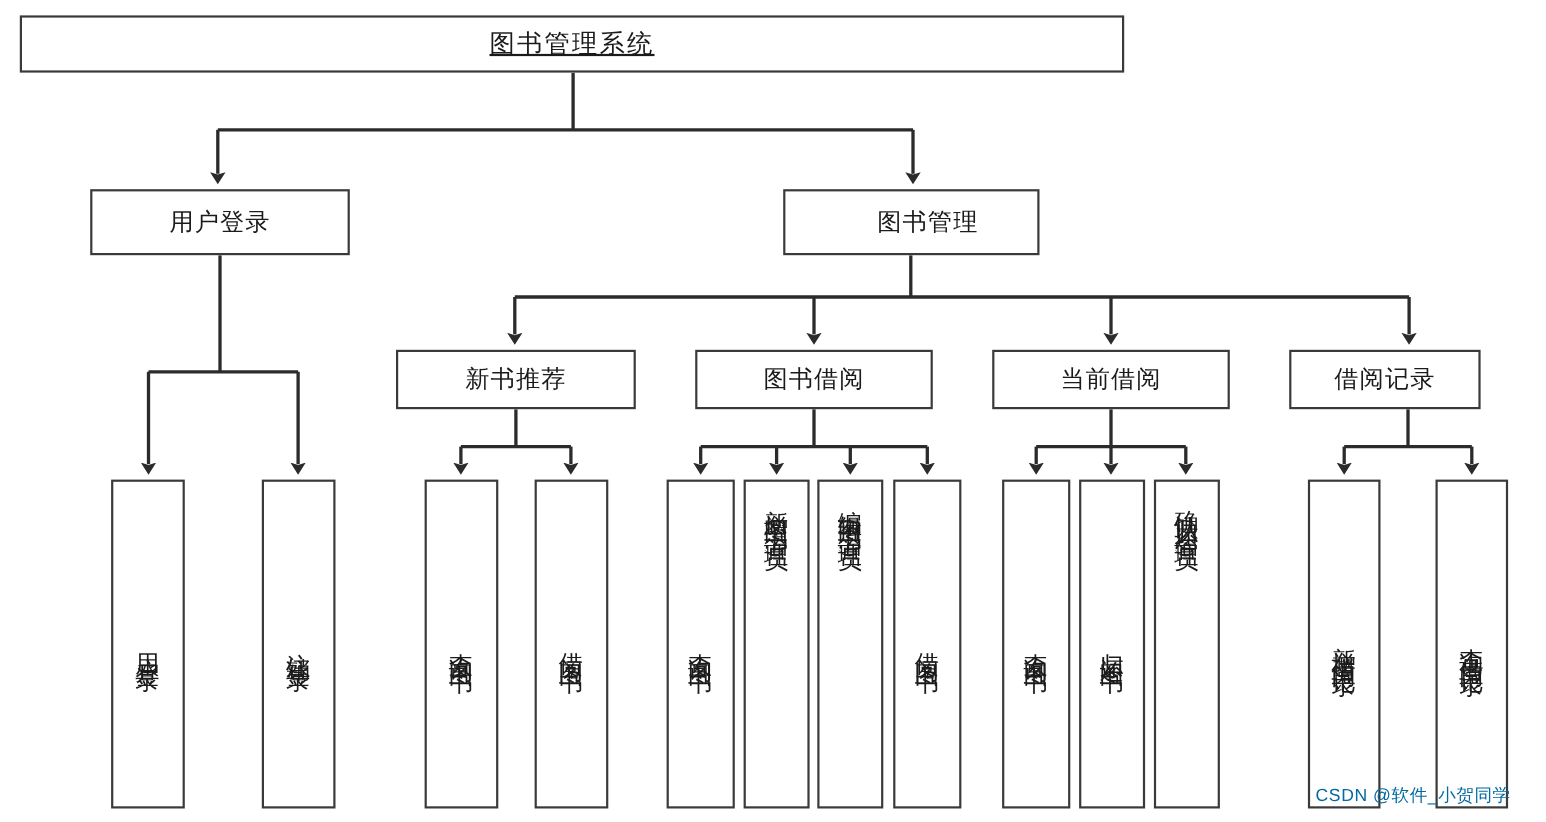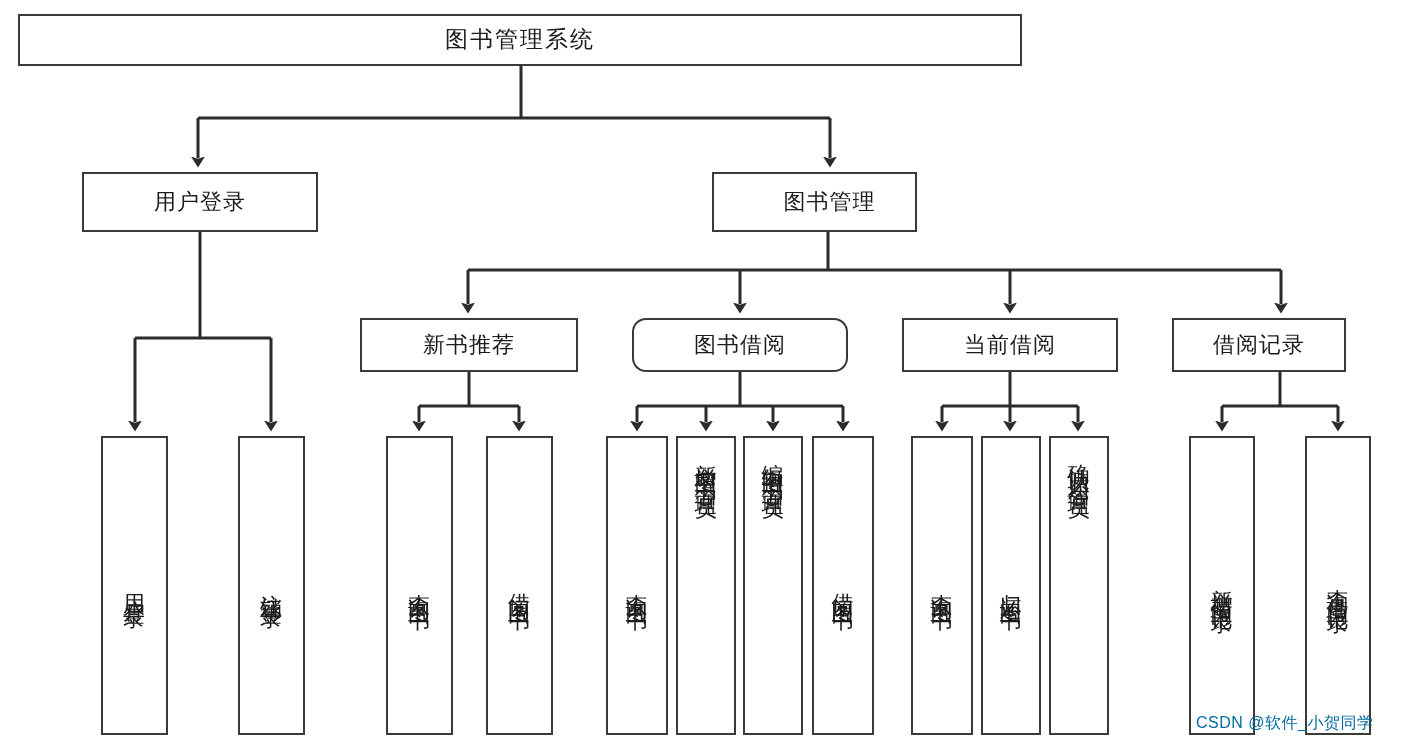--- a/index.html
+++ b/index.html
@@ -106,35 +106,35 @@
       <path d="M1010,406 L1010,422" marker-end="url(#arw)"></path>
       <path d="M1078,406 L1078,422" marker-end="url(#arw)"></path>
 
       <path d="M1280,372 L1280,406"></path>
       <path d="M1222,406 L1338,406"></path>
       <path d="M1222,406 L1222,422" marker-end="url(#arw)"></path>
       <path d="M1338,406 L1338,422" marker-end="url(#arw)"></path>
     </g>
   </svg>
 
-  <div class="node h root" style="left:18px;top:14px;width:1004px;height:52px;">
+  <div class="node h root" style="left:18px;top:14px;width:1004px;height:52px;text-decoration:underline;">
     <span class="lbl">图书管理系统</span>
   </div>
 
   <div class="node h" style="left:82px;top:172px;width:236px;height:60px;">
     <span class="lbl">用户登录</span>
   </div>
-  <div class="node h" style="left:712px;top:172px;width:205px;height:60px;padding-left:30px;">
+  <div class="node h" style="left:712px;top:172px;width:233px;height:60px;padding-left:30px;">
     <span class="lbl">图书管理</span>
   </div>
 
   <div class="node h" style="left:360px;top:318px;width:218px;height:54px;">
     <span class="lbl">新书推荐</span>
   </div>
-  <div class="node h" style="left:632px;top:318px;width:216px;height:54px;border-radius:14px;">
+  <div class="node h" style="left:632px;top:318px;width:216px;height:54px;">
     <span class="lbl">图书借阅</span>
   </div>
   <div class="node h" style="left:902px;top:318px;width:216px;height:54px;">
     <span class="lbl">当前借阅</span>
   </div>
   <div class="node h" style="left:1172px;top:318px;width:174px;height:54px;">
     <span class="lbl">借阅记录</span>
   </div>
 
   <div class="node v mid" style="left:101px;top:436px;width:67px;height:299px;">

